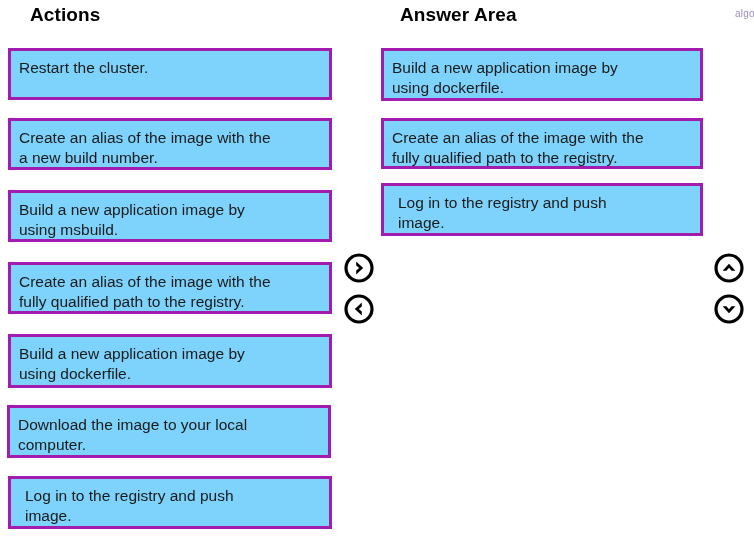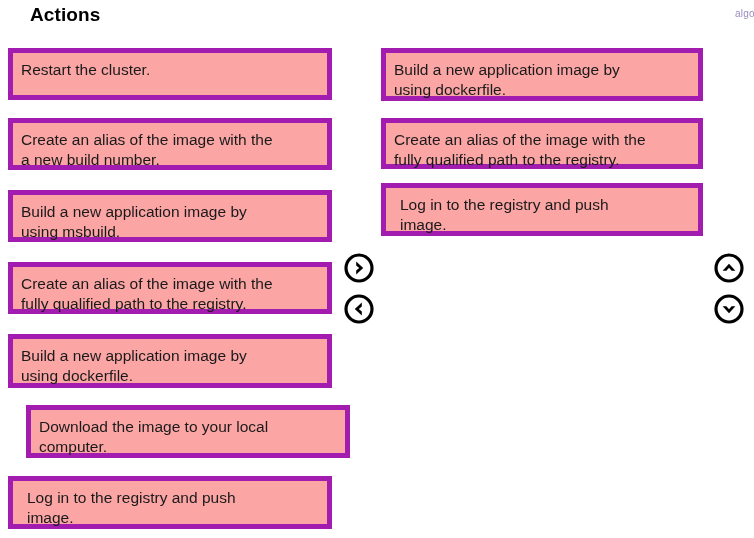--- a/index.html
+++ b/index.html
@@ -39,22 +39,22 @@
     font-size: 10px;
     color: #9b8bc0;
     letter-spacing: 0.2px;
     white-space: nowrap;
     margin-left: 44px;
   }
 
   .card {
     position: absolute;
     box-sizing: border-box;
-    border: 5px solid #a21caf;
-    background: #fca5a5;
+    border: 3px solid #a21caf;
+    background: #7dd3fc;
     color: #1a1a1a;
     font-size: 15.5px;
     line-height: 20px;
     padding: 7px 4px 2px 8px;
     display: block;
   }
   .card.indent { padding-left: 14px; }
   .card .txt {
     display: block;
     white-space: pre-line;
@@ -74,20 +74,21 @@
   }
   .arrow-btn svg { display: block; }
 </style>
 </head>
 <body>
 
 <div class="canvas">
 
   <div class="col-title" id="actions-title">Actions</div>
 
+  <div class="col-title" id="answer-title">Answer Area</div>
 
   <div class="watermark">algoholic</div>
 
   <div class="card left" style="left:8px; top:48px; height:52px;">
     <span class="txt">Restart the cluster.</span>
   </div>
 
   <div class="card left" style="left:8px; top:118px; height:52px;">
     <span class="txt">Create an alias of the image with the
 a new build number.</span>
@@ -101,21 +102,21 @@
   <div class="card left" style="left:8px; top:262px; height:52px;">
     <span class="txt">Create an alias of the image with the
 fully qualified path to the registry.</span>
   </div>
 
   <div class="card left" style="left:8px; top:334px; height:54px;">
     <span class="txt">Build a new application image by
 using dockerfile.</span>
   </div>
 
-  <div class="card left" style="left:26px; top:405px; height:53px;">
+  <div class="card left" style="left:7px; top:405px; height:53px;">
     <span class="txt">Download the image to your local
 computer.</span>
   </div>
 
   <div class="card left indent" style="left:8px; top:476px; height:53px;">
     <span class="txt">Log in to the registry and push
 image.</span>
   </div>
 
   <div class="card right" style="left:381px; top:48px; height:53px;">

